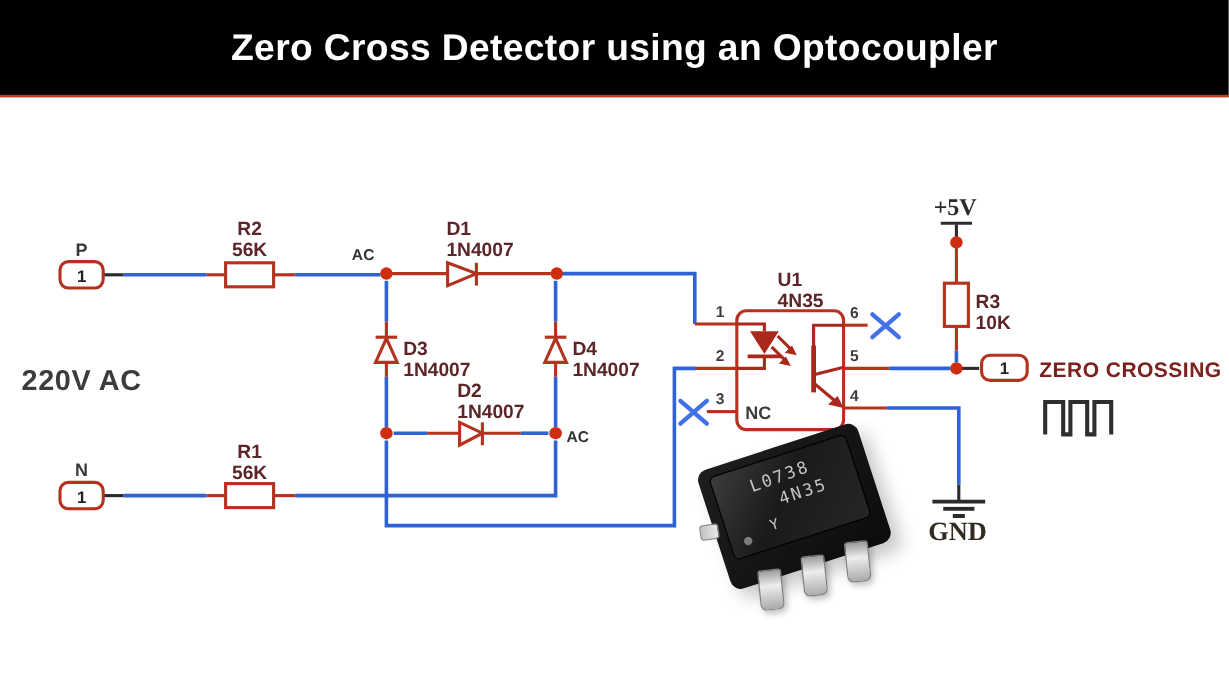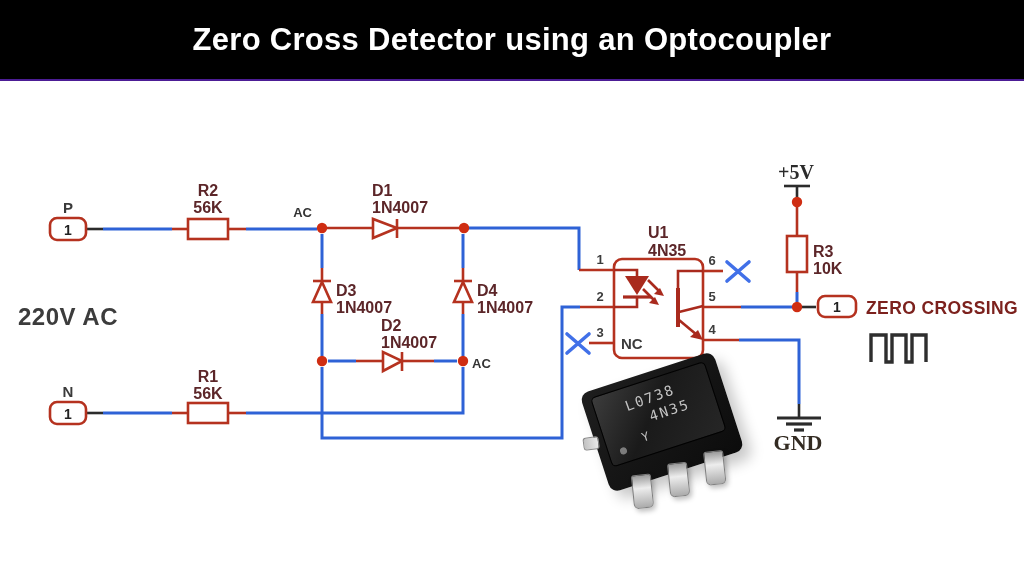--- a/index.html
+++ b/index.html
@@ -1,21 +1,21 @@
 <!DOCTYPE html>
 <html><head>
 <meta charset="utf-8">
 <style>
   html,body{margin:0;padding:0;width:1024px;height:576px;background:#fff;overflow:hidden;
     font-family:"Liberation Sans",sans-serif;}
   #stage{position:relative;width:1024px;height:576px;background:#fff;}
 
   
   #titlebar{position:absolute;left:0;top:0;width:1024px;height:79px;background:#000;
-    border-bottom:2px solid #4c1d95;display:flex;align-items:center;justify-content:center;}
+    border-bottom:2px solid #c2410c;display:flex;align-items:center;justify-content:center;}
   #titlebar h1{margin:0;color:#fff;font-size:31px;font-weight:700;letter-spacing:.3px;}
 
   
   #schem{position:absolute;left:0;top:0;width:1024px;height:576px;z-index:2;}
   .w{stroke:#2e62d6;stroke-width:3;fill:none;}
   .r{stroke:#b5321f;stroke-width:2.6;fill:none;}
   .rf{stroke:#b5321f;stroke-width:2.6;fill:#fff;}
   .led{stroke:#a92a1d;stroke-width:2.6;fill:none;}
   .ledf{fill:#a92a1d;stroke:none;}
   .k{stroke:#2b2b2b;stroke-width:2.6;fill:none;}

